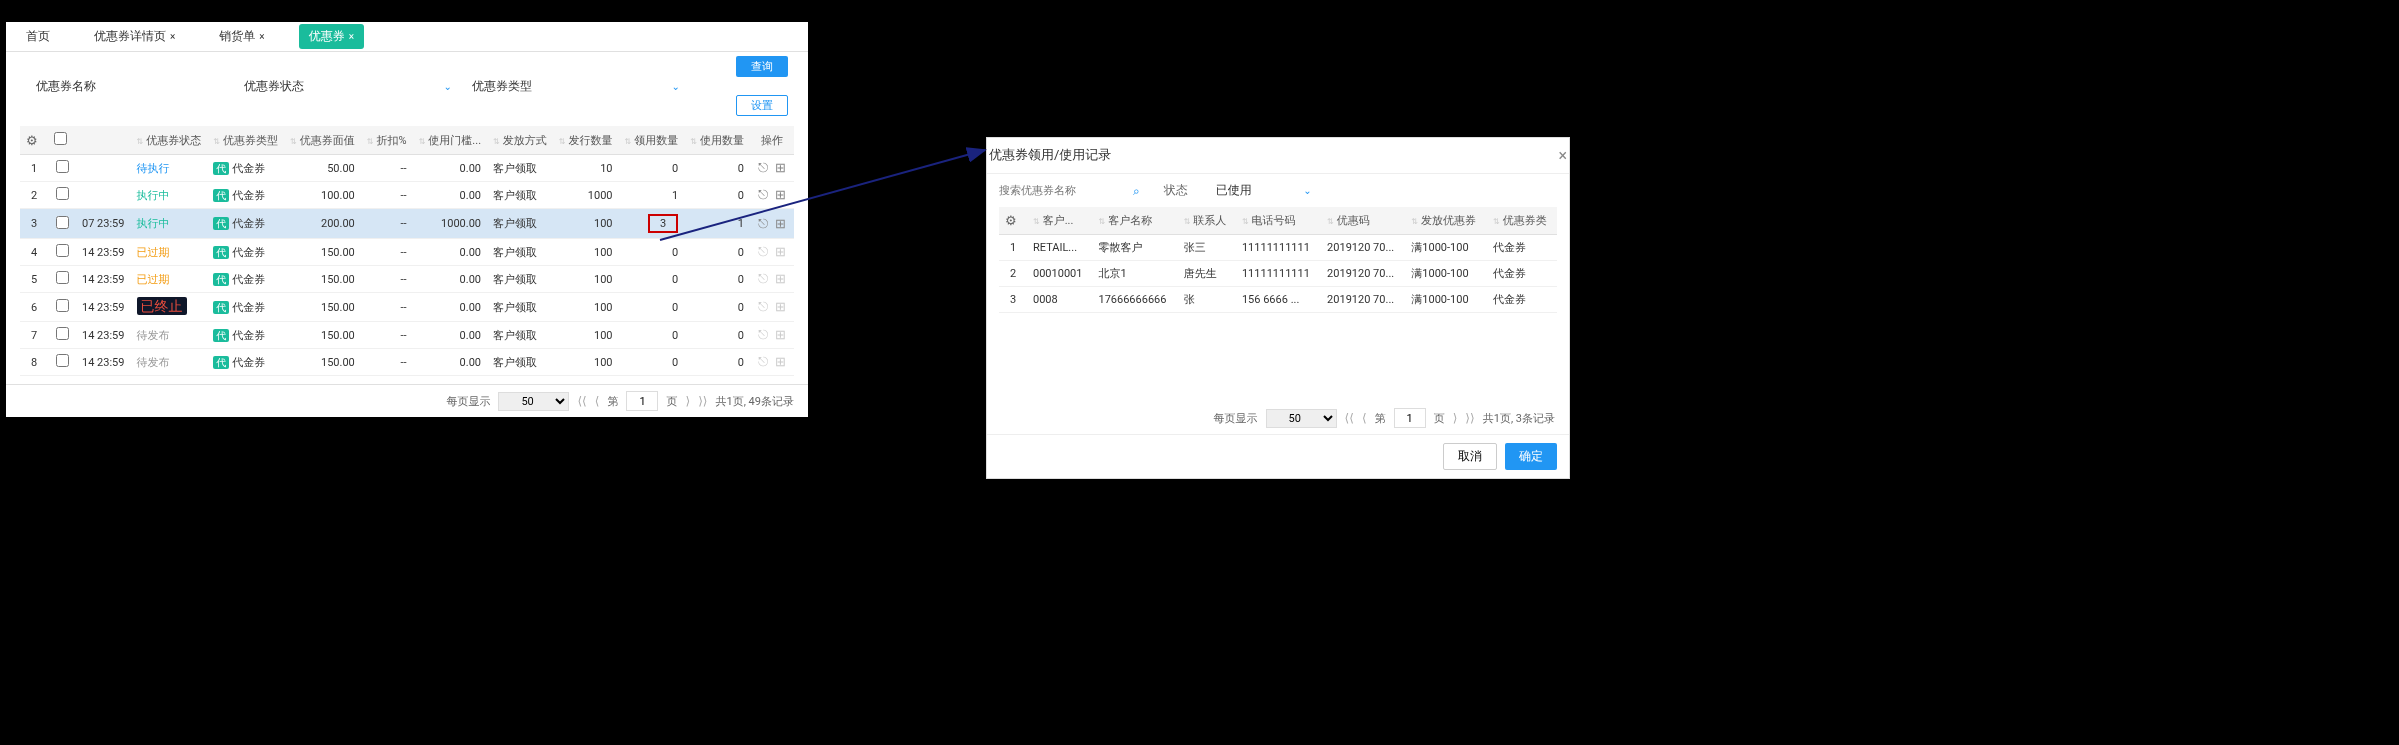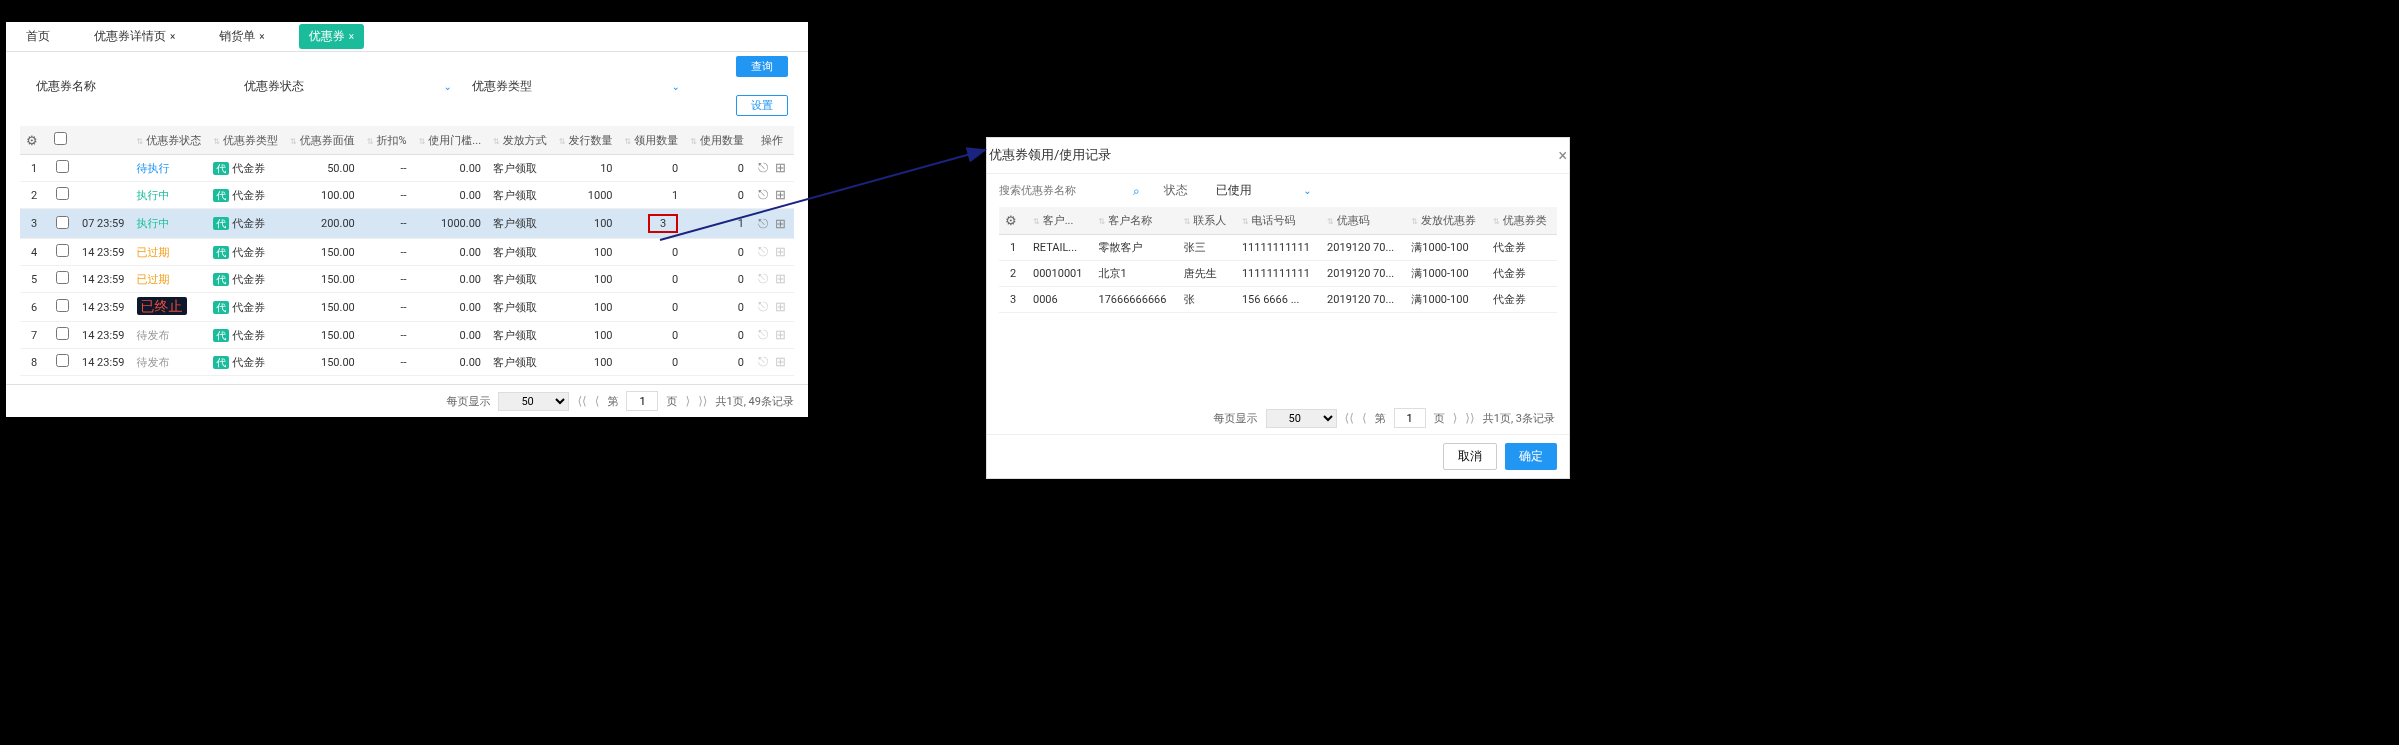--- a/index.html
+++ b/index.html
@@ -618,21 +618,21 @@
     <td>00010001</td>
     <td>北京1</td>
     <td>唐先生</td>
     <td>11111111111</td>
     <td>2019120 70...</td>
     <td>满1000-100</td>
     <td>代金券</td>
           </tr>
           <tr>
     <td class="checkbox-cell">3</td>
-    <td>0006</td>
+    <td>0008</td>
     <td>17666666666</td>
     <td>张</td>
     <td>156 6666 ...</td>
     <td>2019120 70...</td>
     <td>满1000-100</td>
     <td>代金券</td>
           </tr>
         </tbody>
     </table>
   </div>

